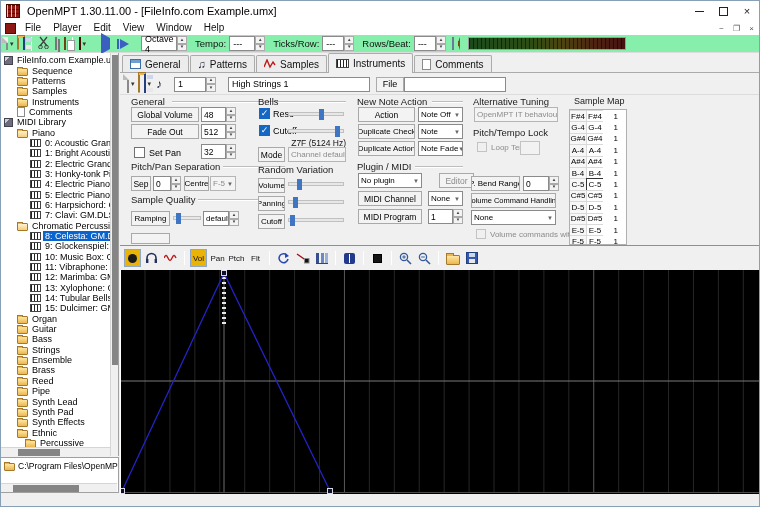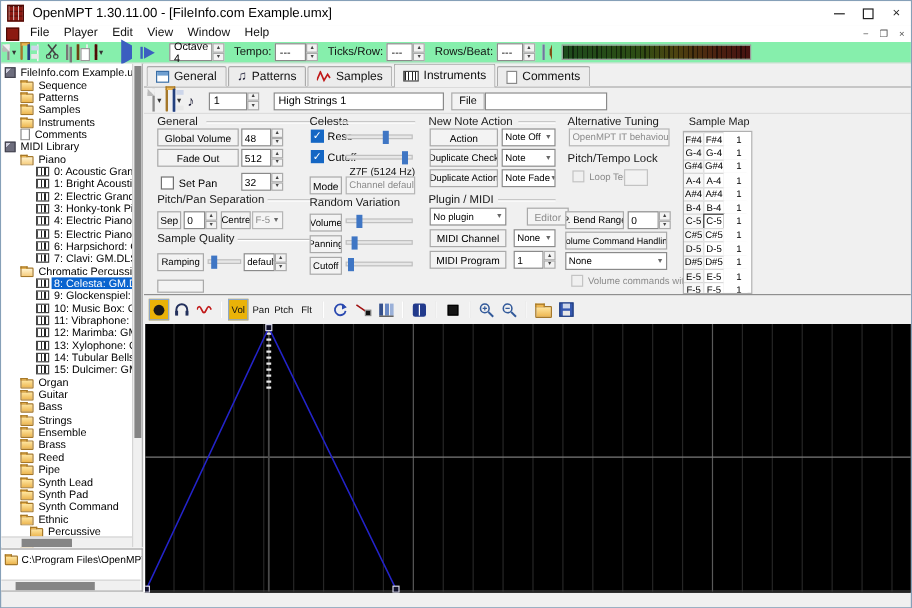--- a/index.html
+++ b/index.html
@@ -376,21 +376,21 @@
         <div class="titem" style="padding-left: 16px;">
           <span class="ticon icon-folder"></span>
           <span class="tlabel">Synth Lead</span>
         </div>
         <div class="titem" style="padding-left: 16px;">
           <span class="ticon icon-folder"></span>
           <span class="tlabel">Synth Pad</span>
         </div>
         <div class="titem" style="padding-left: 16px;">
           <span class="ticon icon-folder"></span>
-          <span class="tlabel">Synth Command</span>
+          <span class="tlabel">Synth Effects</span>
         </div>
         <div class="titem" style="padding-left: 16px;">
           <span class="ticon icon-folder"></span>
           <span class="tlabel">Ethnic</span>
         </div>
         <div class="titem" style="padding-left: 24px;">
           <span class="ticon icon-folder"></span>
           <span class="tlabel">Percussive</span>
         </div>
         <div class="titem" style="padding-left: 16px;">
@@ -506,21 +506,21 @@
       <div class="track" style="left:53px;top:163px;width:28px">
           <div class="thumb" style="left: 2px;"></div>
         </div>
       <div class="vbox" style="left:83px;top:158px;width:26px;height:15px;font-size:8px">default</div>
       <span class="spin abs" style="left:109px;top:158px">
           <b>▲</b>
           <b>▼</b>
         </span>
       <div class="btn" style="left:11px;top:180px;width:39px;height:11px"></div>
 
-      <div class="grp" style="left:138px;top:43px">Celesta</div>
+      <div class="grp" style="left:138px;top:43px">Bells</div>
       <div class="etch" style="left:163px;top:48px;width:63px"></div>
       <div class="cb checked" style="left:139px;top:55px">✓</div>
       <div class="cblabel" style="left:153px;top:56px">Reso</div>
       <div class="track" style="left:168px;top:59px;width:56px">
           <div class="thumb" style="left: 30px;"></div>
         </div>
       <div class="cb checked" style="left:139px;top:72px">✓</div>
       <div class="cblabel" style="left:153px;top:73px">Cutoff</div>
       <div class="track" style="left:168px;top:76px;width:56px">
           <div class="thumb" style="left: 46px;"></div>

